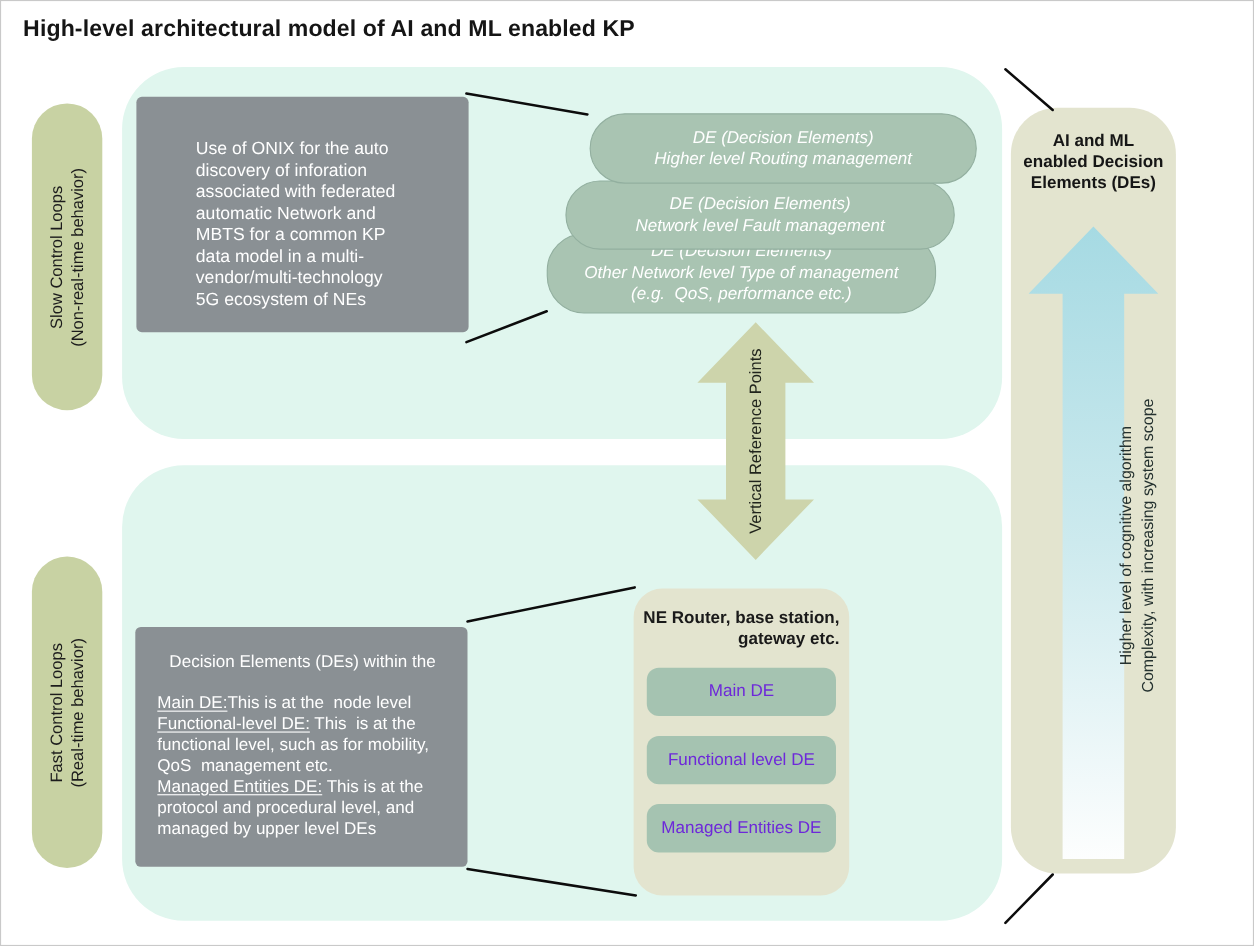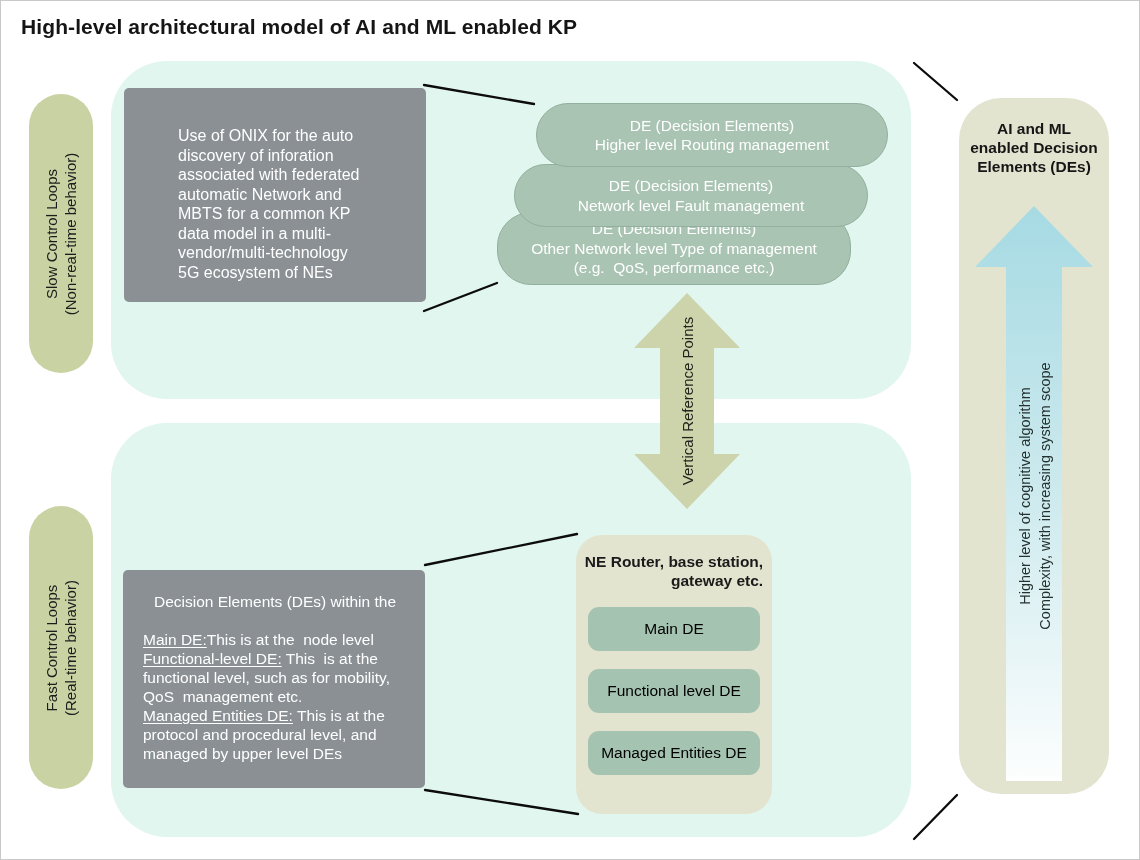--- a/index.html
+++ b/index.html
@@ -21,37 +21,37 @@
   .onix-box{left:123px;top:87px;width:302px;height:214px;padding:38px 20px 0 54px;box-sizing:border-box;font-size:16px;font-weight:500;line-height:19.5px;}
   .onix-box span{display:block;white-space:pre-wrap;}
   .de-box{left:122px;top:569px;width:302px;height:218px;padding:22px 18px 0 20px;box-sizing:border-box;font-size:15.5px;font-weight:500;line-height:19px;}
   .de-box .head{display:block;text-align:center;white-space:pre-wrap;}
   .de-box .spacer{height:19px;}
   .de-box .detail{white-space:pre-wrap;}
   .de-box .ul{text-decoration:underline;text-underline-offset:2px;}
 
   
   .de-pill{position:absolute;background:#a9c4b2;border:1px solid #92af9f;border-radius:34px;box-sizing:border-box;color:#ffffff;display:flex;flex-direction:column;justify-content:center;align-items:center;font-size:15.5px;font-weight:500;line-height:19.5px;text-align:center;z-index:2;}
-  .de-pill span{display:block;white-space:pre-wrap;}
+  .de-pill span{display:block;white-space:pre-wrap;font-style:italic;}
   .de-pill-1{left:535px;top:102px;width:352px;height:64px;z-index:4;}
   .de-pill-2{left:513px;top:163px;width:354px;height:63px;z-index:3;}
   .de-pill-3{left:496px;top:211px;width:354px;height:73px;z-index:2;}
 
   
   .vref-arrow{position:absolute;left:631px;top:291px;z-index:4;}
   .vref-label{position:absolute;left:576px;top:388px;width:220px;height:24px;transform:rotate(-90deg);display:flex;justify-content:center;align-items:center;font-size:15px;font-weight:500;color:#20241c;z-index:4;white-space:nowrap;}
 
   
   .ne-box{position:absolute;left:575px;top:534px;width:196px;height:279px;background:#e3e4cf;border-radius:26px;z-index:2;box-sizing:border-box;padding-top:17px;display:flex;flex-direction:column;align-items:center;}
   .ne-title{font-size:15.5px;font-weight:700;color:#1a1a1a;line-height:19px;text-align:right;margin-bottom:17px;}
   .ne-title span{display:block;white-space:pre-wrap;}
-  .ne-btn{width:172px;height:44px;margin-bottom:18px;background:#a5c3b1;border-radius:11px;color:#000000;font-size:15.5px;font-weight:500;display:flex;justify-content:center;align-items:center;white-space:pre-wrap;}
+  .ne-btn{width:172px;height:44px;margin-bottom:18px;background:#a5c3b1;border-radius:11px;color:#6d28d9;font-size:15.5px;font-weight:500;display:flex;justify-content:center;align-items:center;white-space:pre-wrap;}
 
   
-  .right-col{position:absolute;left:958px;top:97px;width:150px;height:696px;background:#e3e4cf;border-radius:42px;z-index:2;}
+  .right-col{position:absolute;left:918px;top:97px;width:150px;height:696px;background:#e3e4cf;border-radius:42px;z-index:2;}
   .right-col-title{position:absolute;left:0;top:21px;width:150px;text-align:center;font-size:15.5px;font-weight:600;color:#161616;line-height:19px;}
   .right-col-title span{display:block;white-space:pre-wrap;}
   .cog-arrow{position:absolute;left:16px;top:105px;}
   .cog-label{position:absolute;left:861px;top:475px;width:345px;height:40px;transform:rotate(-90deg);display:flex;flex-direction:column;justify-content:center;align-items:center;font-size:14.5px;font-weight:500;color:#24312f;line-height:20px;z-index:3;white-space:nowrap;}
 
   
   .connectors{position:absolute;left:0;top:0;z-index:5;pointer-events:none;}
 
   
   .logo{position:absolute;left:1004px;top:820px;width:128px;height:38px;display:flex;align-items:center;z-index:5;}

